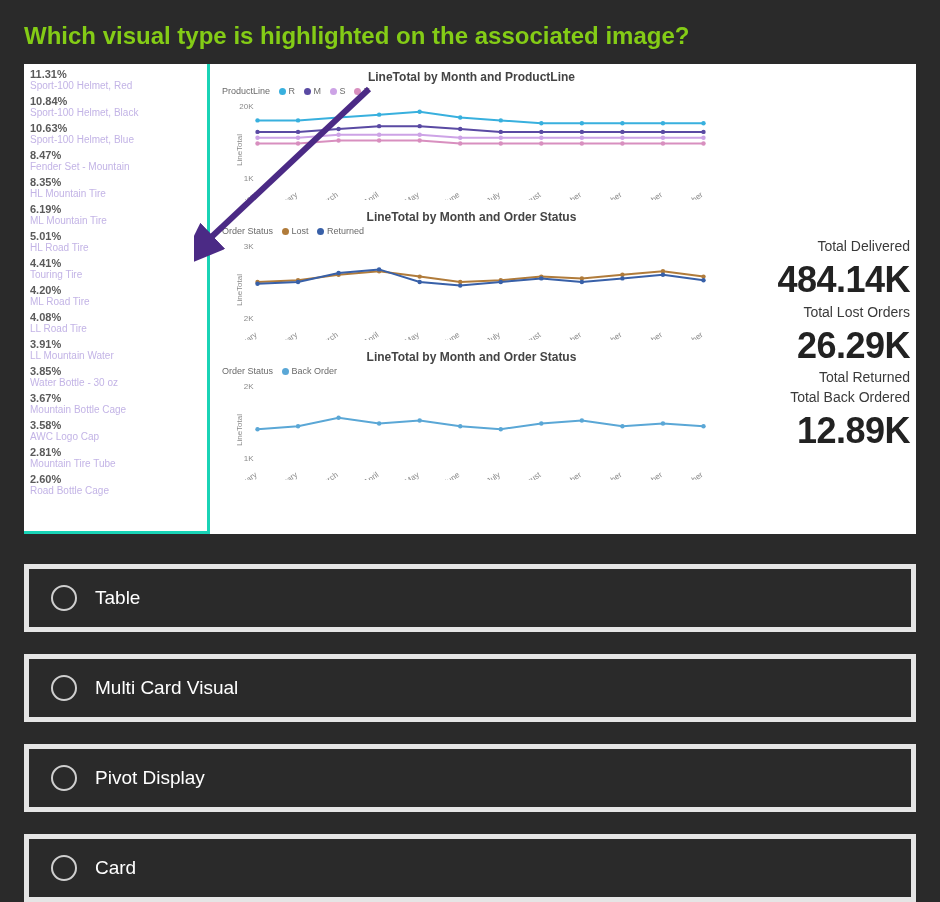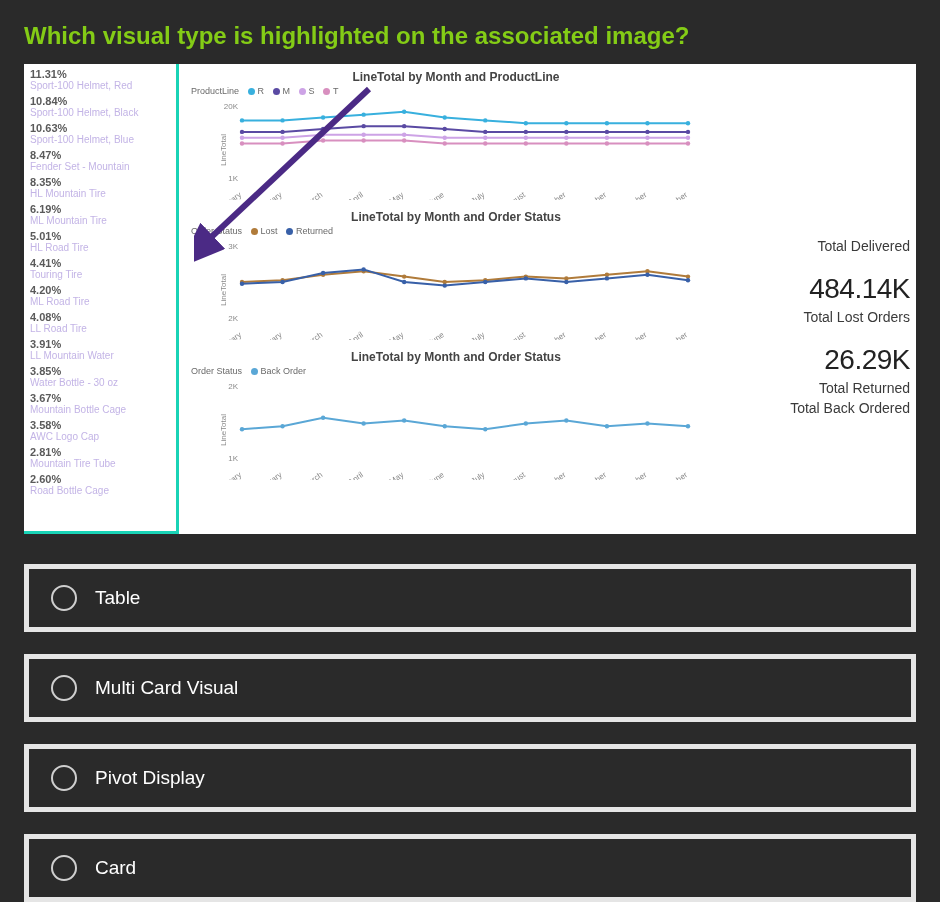--- a/index.html
+++ b/index.html
@@ -24,21 +24,21 @@
     height: 470px;
     overflow: hidden;
   }
   .dash {
     display: flex;
     height: 100%;
     background: #fff;
     color: #333;
   }
   .side-list {
-    width: 155px;
+    width: 186px;
     border: 3px solid #19d3b6;
     border-top: none;
     border-left: none;
     background: #fff;
     font-size: 11px;
     padding: 2px 0 2px 4px;
     overflow: hidden;
   }
   .row-pct { color:#5a5a5a; font-weight:600; padding:2px 0 0 2px; filter: blur(0.4px); }
   .row-prod { color:#c3b4e6; font-size:10px; padding:0 0 2px 2px; filter: blur(0.6px); }
@@ -64,21 +64,21 @@
   .legend .dot { display:inline-block; width:7px; height:7px; border-radius:50%; margin:0 3px 0 6px; vertical-align:middle; }
   svg.chart { width: 100%; height: 100px; }
   svg.chart .tick { font-size:8px; fill:#8a8a8a; }
   .metrics {
     width: 185px;
     padding: 170px 6px 0 0;
     text-align: right;
     color: #222;
   }
   .metric-label { font-size: 14px; color:#3a3a3a; margin-top:4px; filter: blur(0.3px); }
-  .metric-value { font-size: 28px; font-weight:400; letter-spacing:-0.5px; line-height:1.1; margin-top:20px; filter: blur(0.2px);}
+  .metric-value { font-size: 36px; font-weight:700; letter-spacing:-0.5px; line-height:1.1; margin-top:6px; filter: blur(0.2px);}
   .arrow {
     position:absolute;
     left: 170px; top: 20px;
   }
   .options {
     display: flex;
     flex-direction: column;
     gap: 22px;
   }
   .option {
@@ -312,20 +312,21 @@
       </div>
     </div>
 
     <div class="metrics" id="metrics">
         <div class="metric-label">Total Delivered</div>
         <div class="metric-value">484.14K</div>
         <div class="metric-label">Total Lost Orders</div>
         <div class="metric-value">26.29K</div>
         <div class="metric-label">Total Returned</div>
         <div class="metric-label">Total Back Ordered</div>
+        <div class="metric-value">12.89K</div>
       </div>
   </div>
 
   <svg class="arrow" width="200" height="190">
     <defs>
       <marker id="ah" markerWidth="10" markerHeight="10" refX="2" refY="3" orient="auto">
         <path d="M0,0 L0,6 L8,3 z" fill="#4b2a85"></path>
       </marker>
     </defs>
     <line x1="175" y1="5" x2="10" y2="160" stroke="#4b2a85" stroke-width="6" marker-end="url(#ah)"></line>

